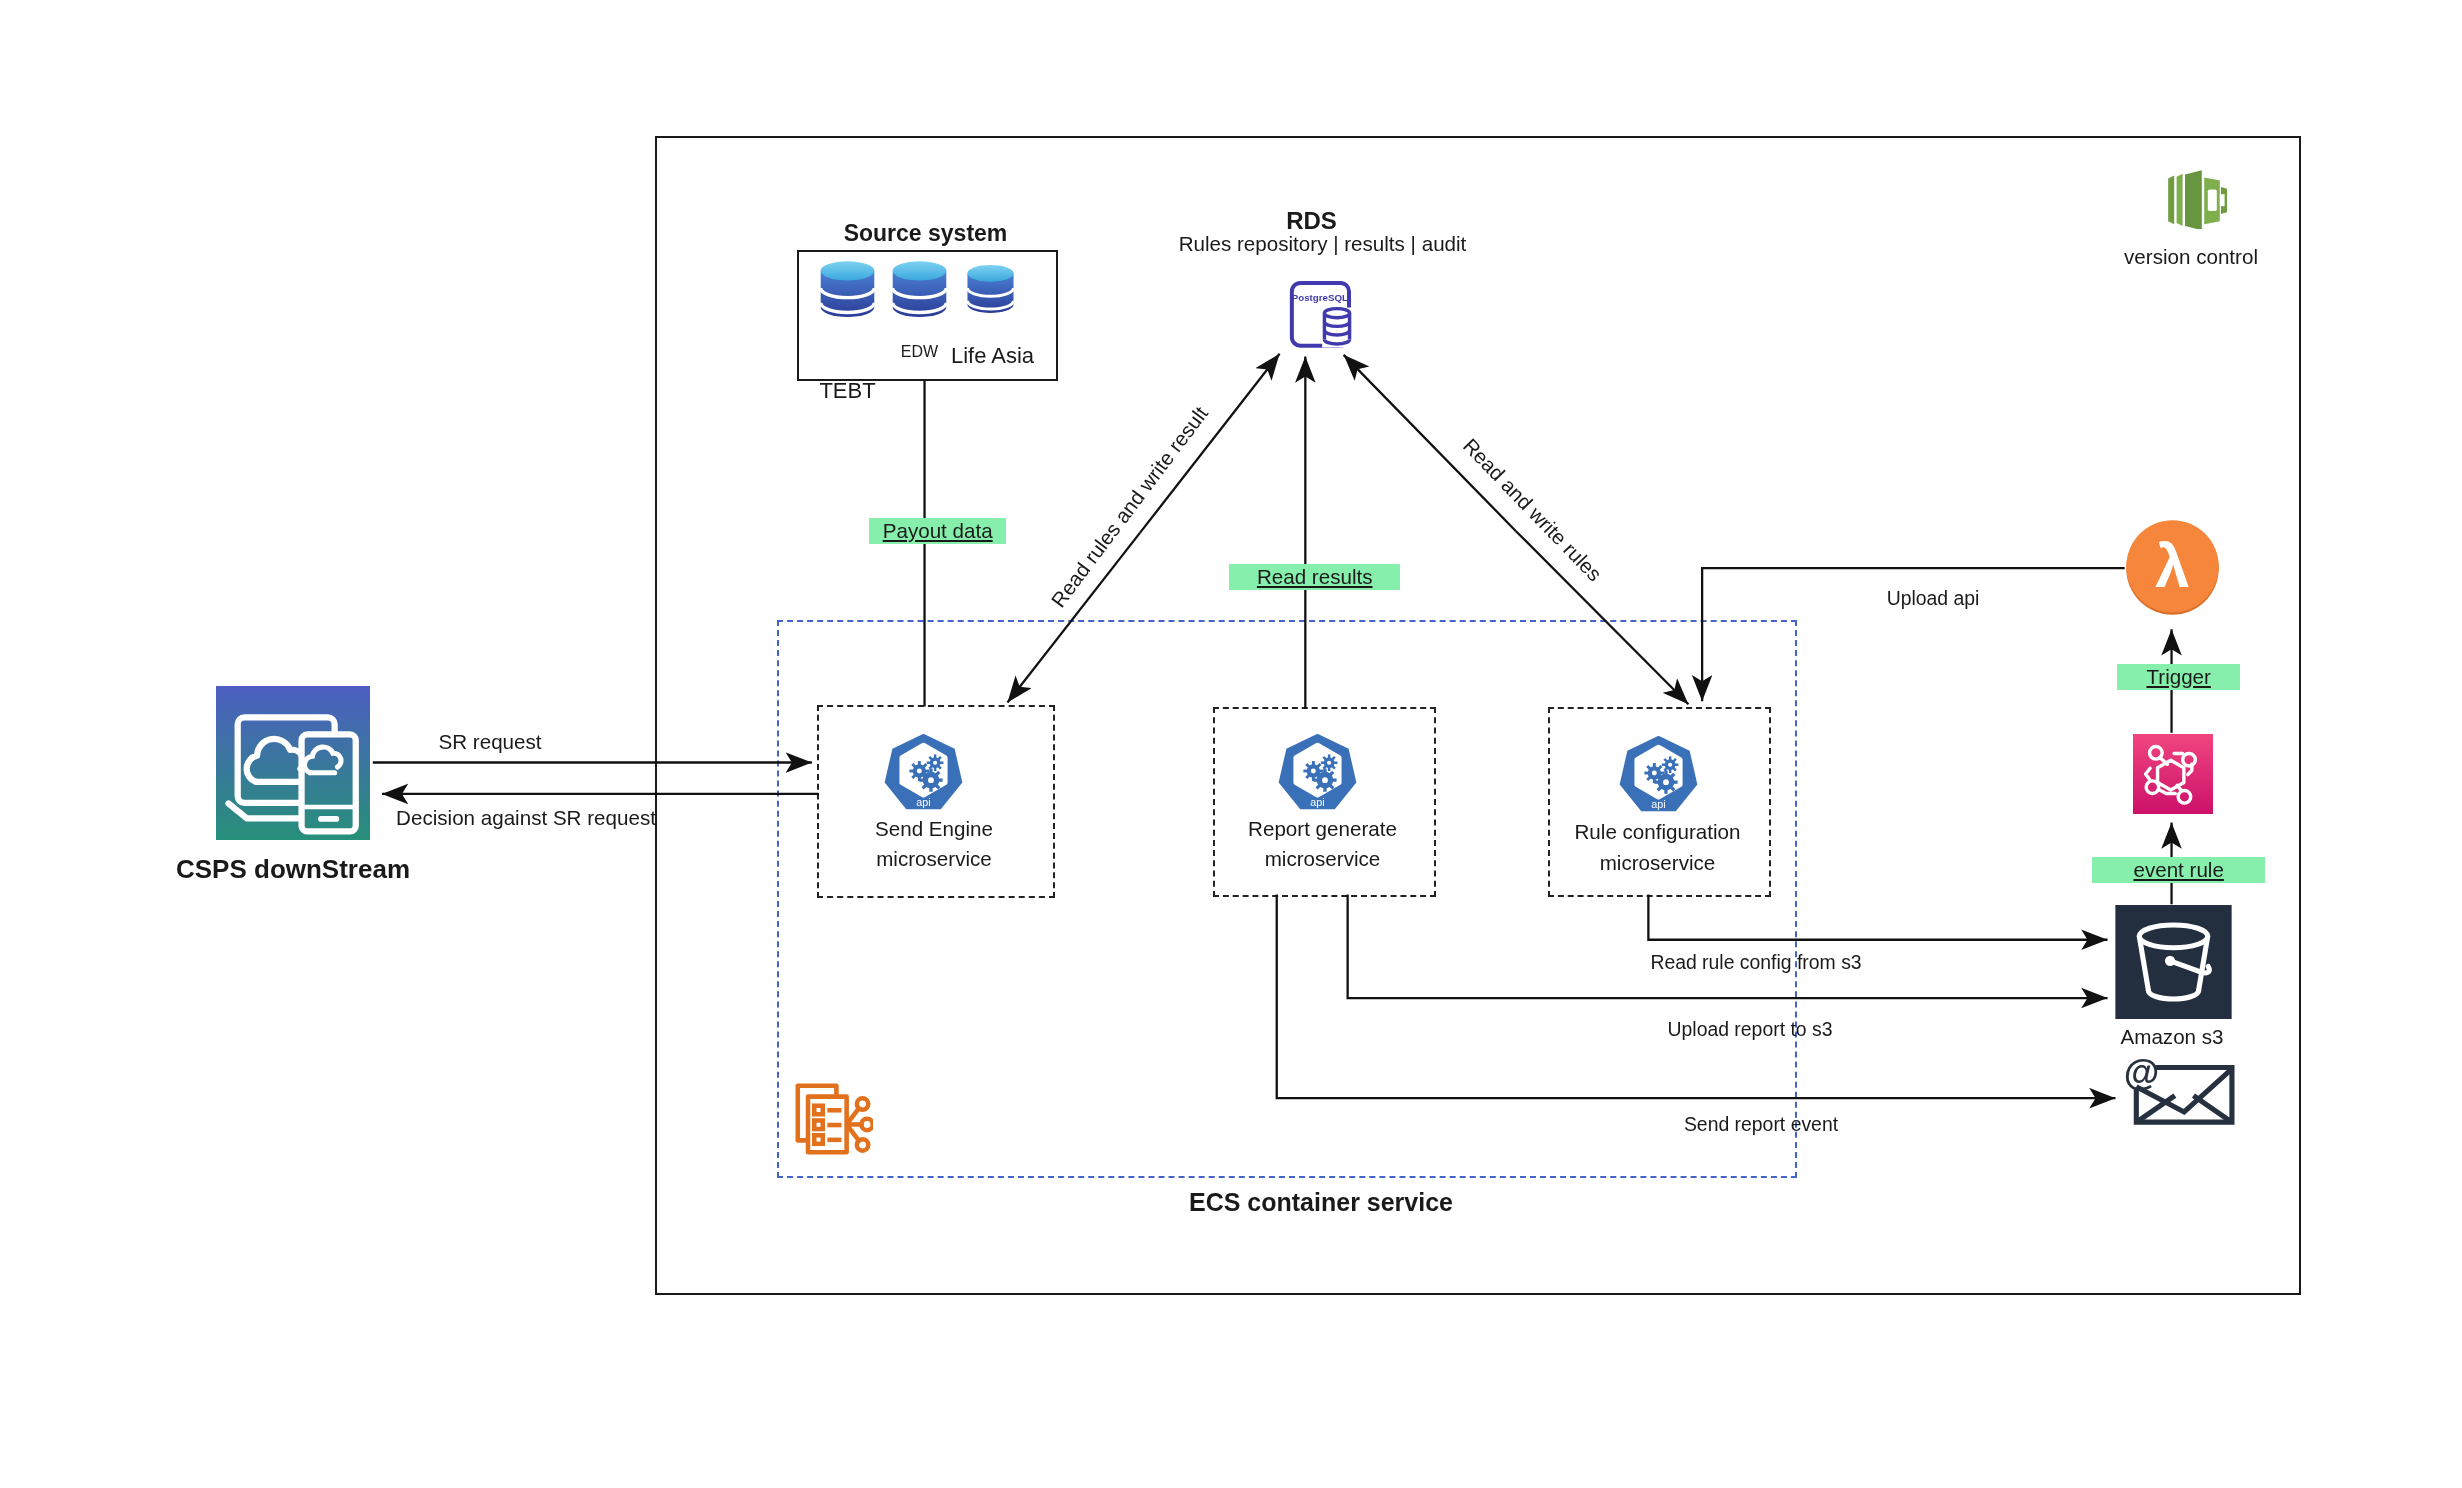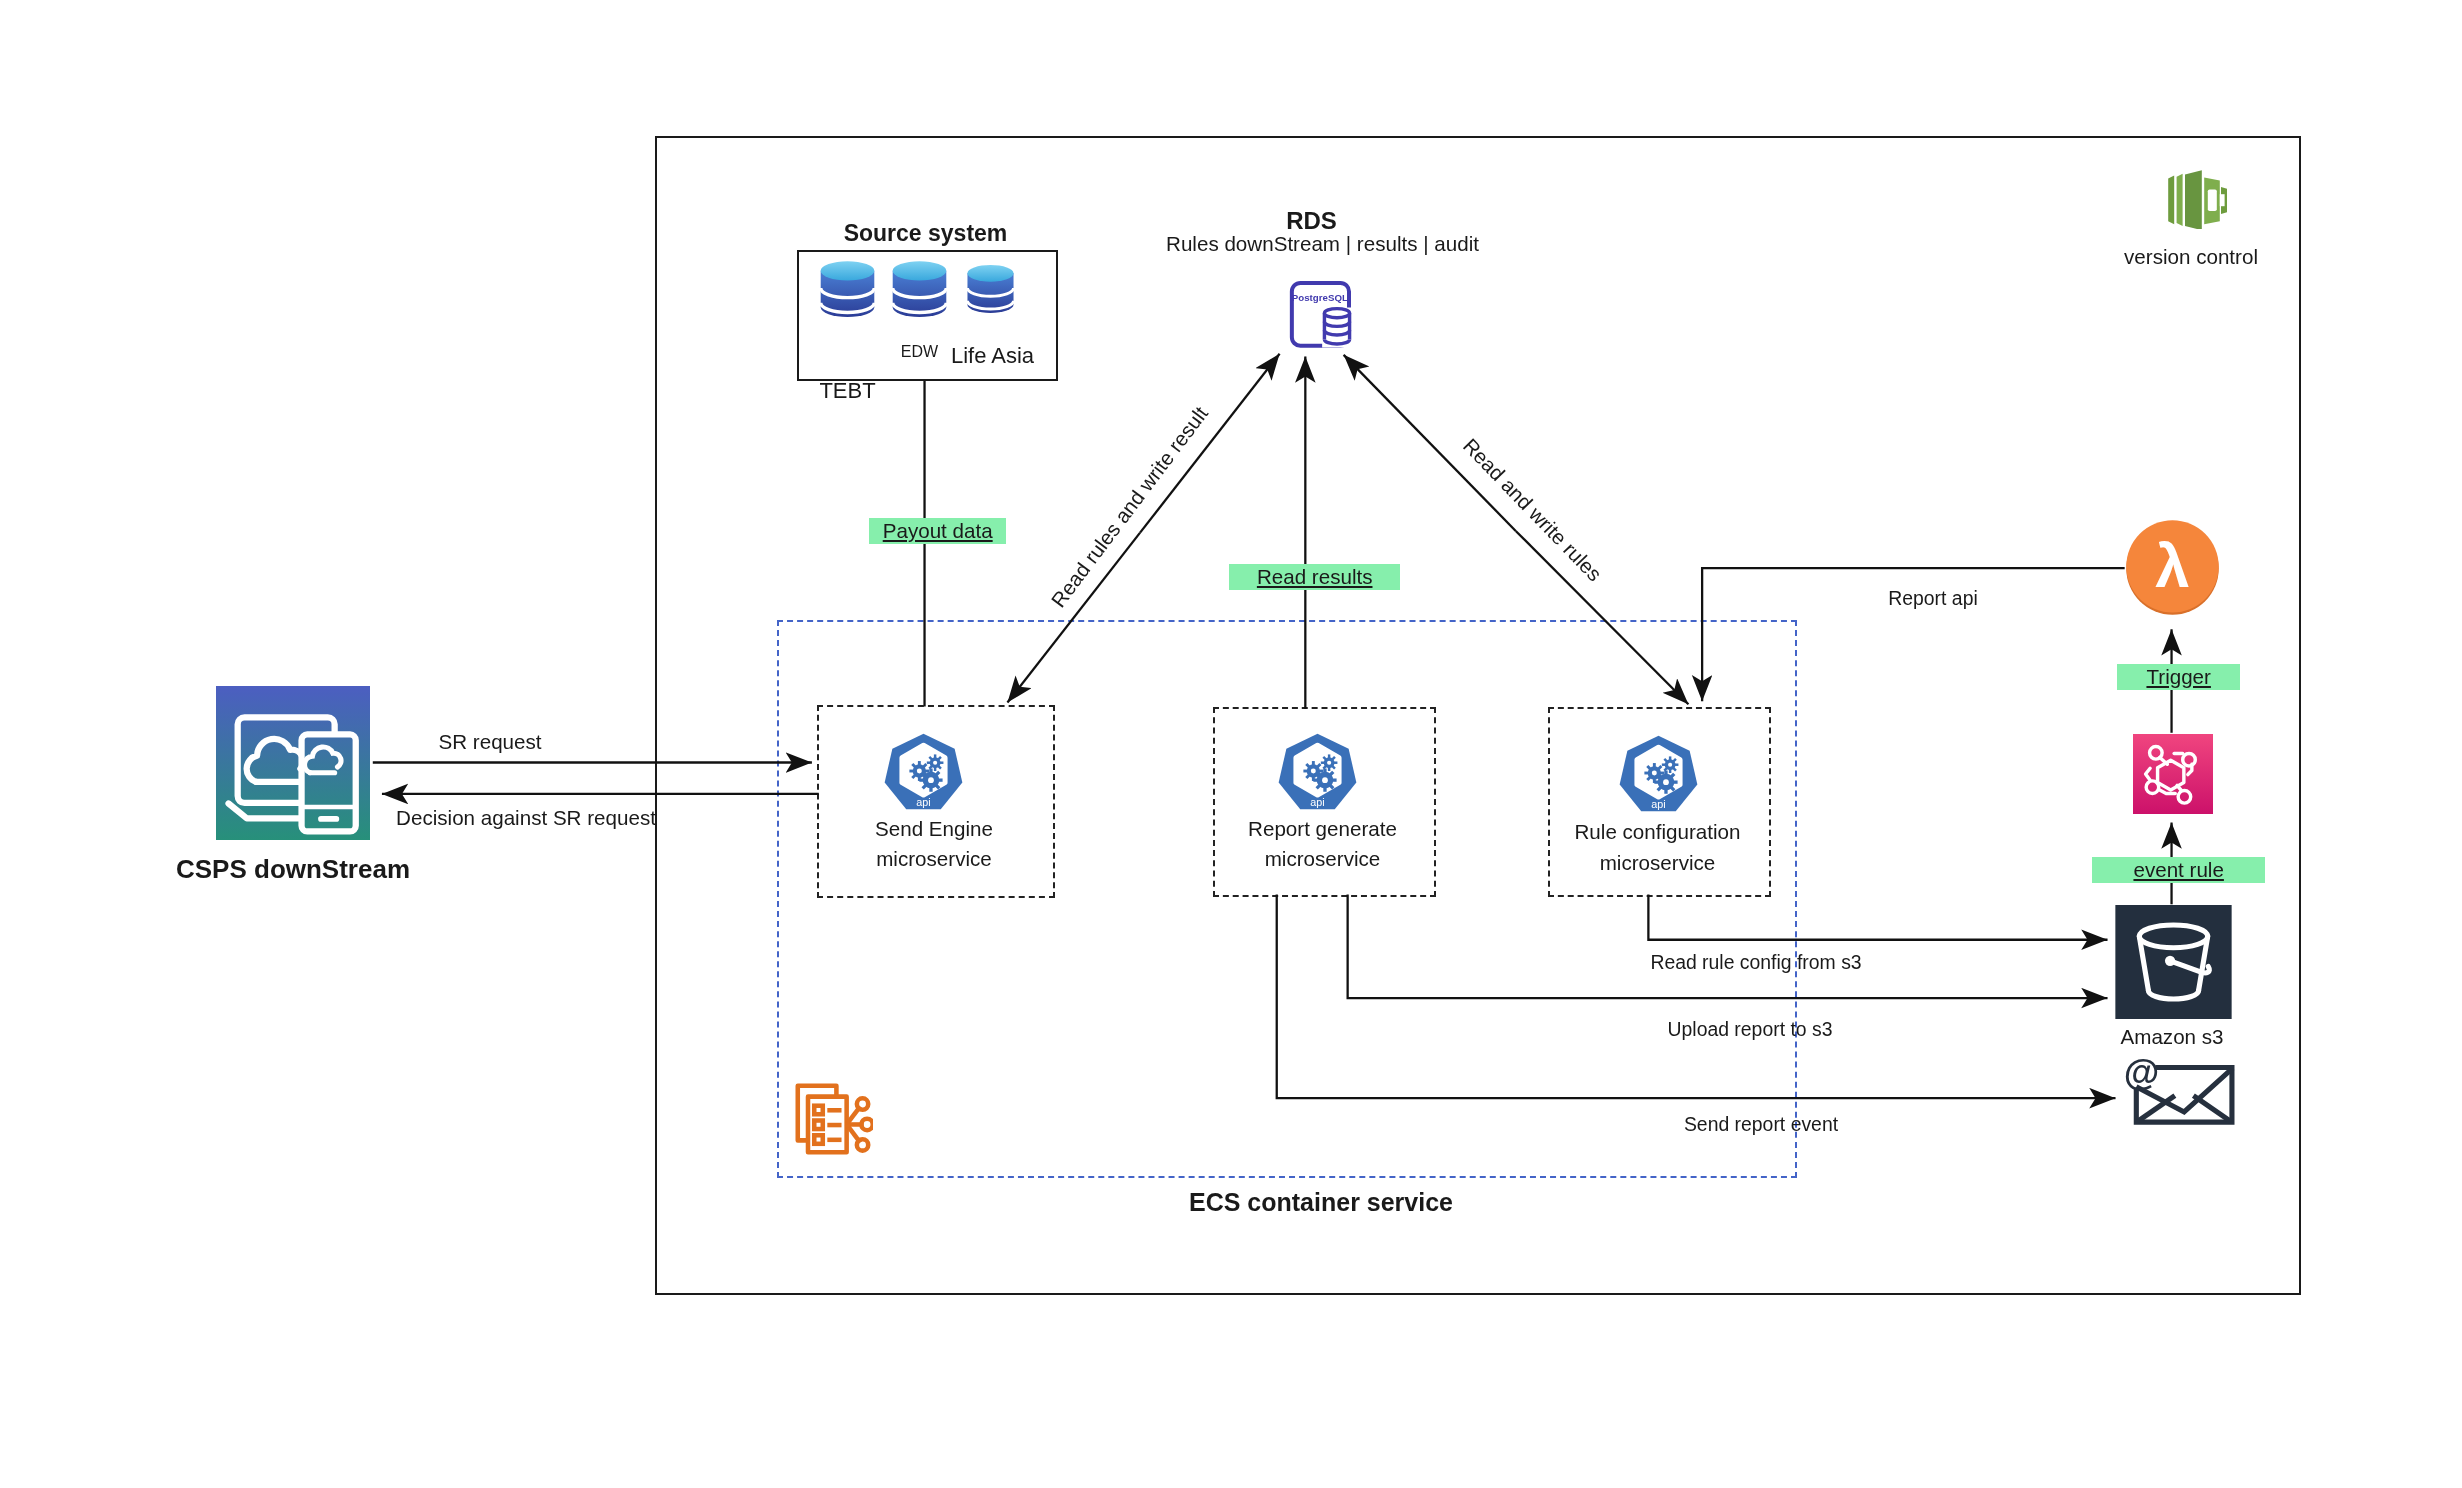--- a/index.html
+++ b/index.html
@@ -100,21 +100,21 @@
     <ellipse cx="50" cy="22" rx="47" ry="17" fill="url(#dbTop)"></ellipse>
     <path d="M3,52 a47,17 0 0 0 94,0" stroke="#fff" stroke-width="6" fill="none"></path>
     <path d="M3,78 a47,17 0 0 0 94,0" stroke="#fff" stroke-width="6" fill="none"></path>
   </svg>
 
   <div class="abs lbl z10" style="left:802px;top:343px;width:91px;font-size:22px;margin-top:35px;">TEBT</div>
   <div class="abs lbl z10" style="left:874px;top:343px;width:91px;font-size:16px;">EDW</div>
   <div class="abs lbl z10" style="left:941px;top:343px;width:103px;font-size:22px;">Life Asia</div>
 
   <div class="abs lbl bold z10" style="left:1197px;top:207px;width:229px;font-size:24px;text-align:center;">RDS</div>
-  <div class="abs lbl z10" style="left:1151px;top:232px;width:343px;">Rules downStream | results | audit</div>
+  <div class="abs lbl z10" style="left:1151px;top:232px;width:343px;">Rules repository | results | audit</div>
 
   <svg class="abs z10" style="left:1289px;top:280px;" width="64" height="71" viewBox="0 0 112 124">
     <rect x="5" y="5" width="100" height="110" rx="15" fill="#ffffff" stroke="#413AAE" stroke-width="7"></rect>
     <text x="54" y="37" font-size="17" font-weight="bold" text-anchor="middle" fill="#413AAE">PostgreSQL</text>
     <rect x="58" y="48" width="54" height="70" fill="#ffffff"></rect>
     <g stroke="#413AAE" stroke-width="6" fill="#ffffff">
       <path d="M62,58 V104"></path>
         <path d="M106,58 V104"></path>
       <ellipse cx="84" cy="58" rx="22" ry="8"></ellipse>
       <path d="M62,73 a22,8 0 0 0 44,0" fill="none"></path>
@@ -344,20 +344,20 @@
 
   <div class="abs lbl z10" style="left:404px;top:730px;width:172px;">SR request</div>
   <div class="abs lbl z10" style="left:383px;top:806px;width:286px;">Decision against SR request</div>
 
   <div class="abs lbl rot z10" style="left:912px;top:495px;width:435px;transform:rotate(-53deg);">Read rules and write result</div>
 
   <div class="abs lbl bgw z10" style="left:1229px;top:564px;width:160px;">Read results</div>
 
   <div class="abs lbl rot z10" style="left:1361px;top:498px;width:343px;transform:rotate(46deg);">Read and write rules</div>
 
-  <div class="abs lbl-s z10" style="left:1847px;top:587px;width:172px;">Report api</div>
+  <div class="abs lbl-s z10" style="left:1847px;top:587px;width:172px;">Upload api</div>
 
   <div class="abs lbl-s z10" style="left:1613px;top:951px;width:286px;">Read rule config from s3</div>
   <div class="abs lbl-s z10" style="left:1607px;top:1018px;width:286px;">Upload report to s3</div>
   <div class="abs lbl-s z10" style="left:1618px;top:1113px;width:286px;">Send report event</div>
 
 </div>
 
 
 </body></html>

